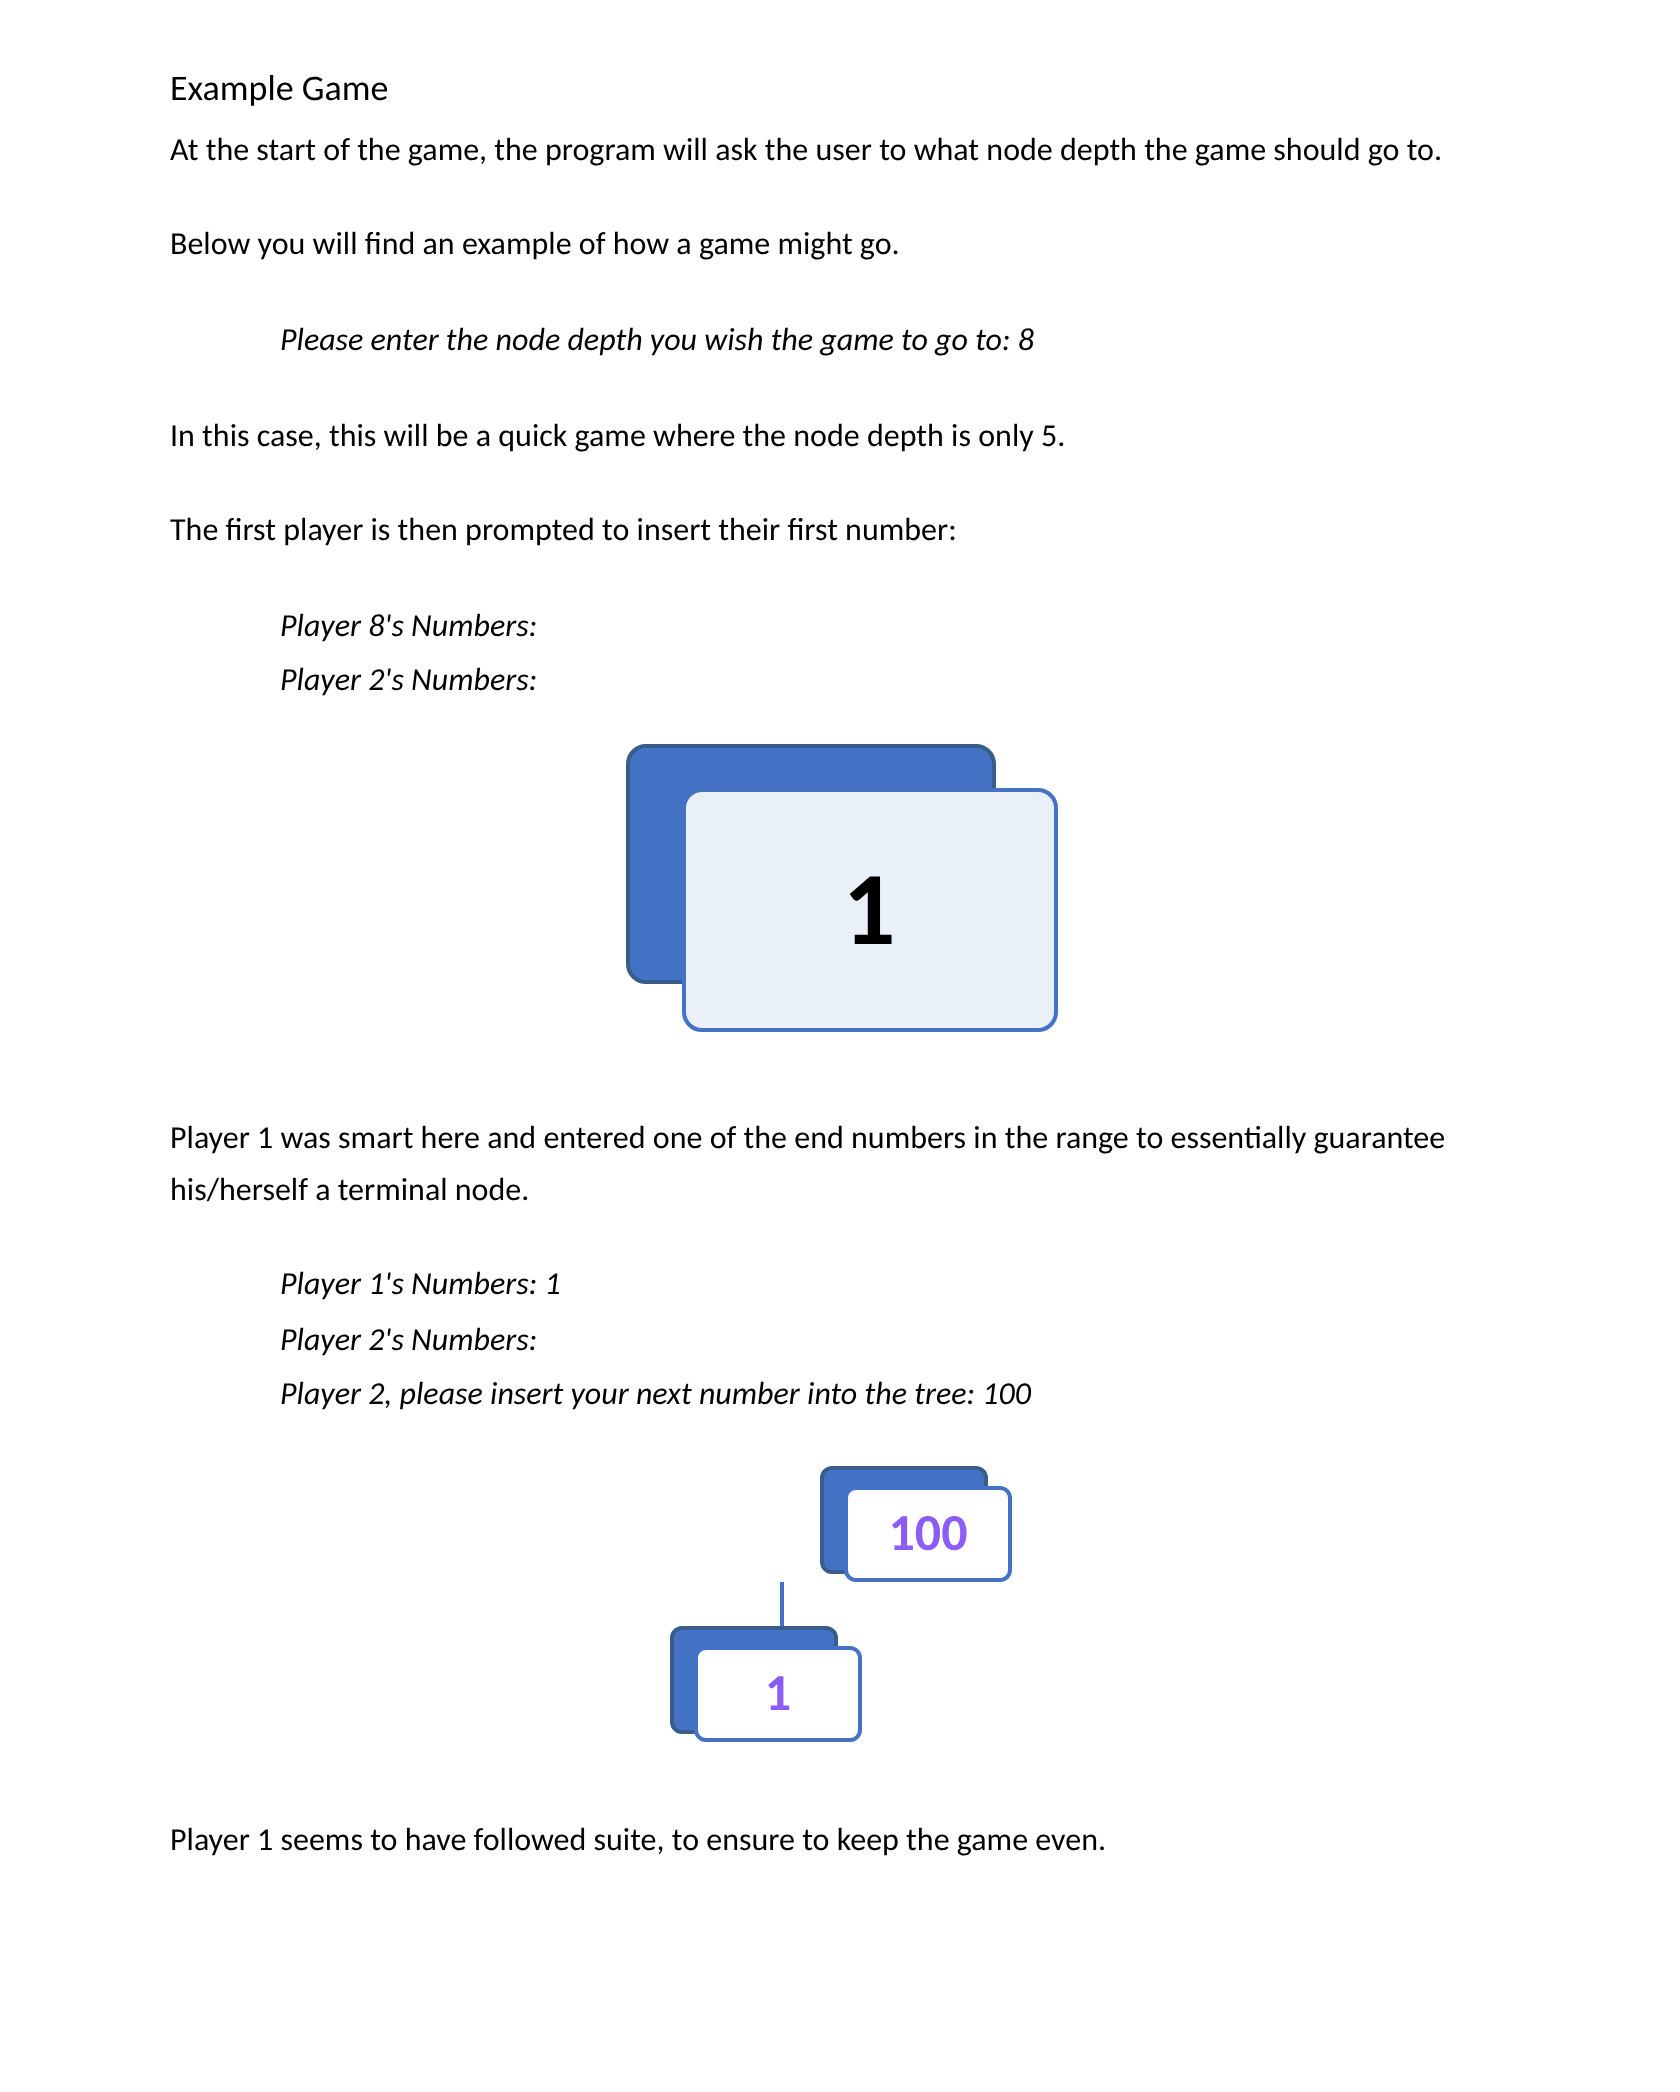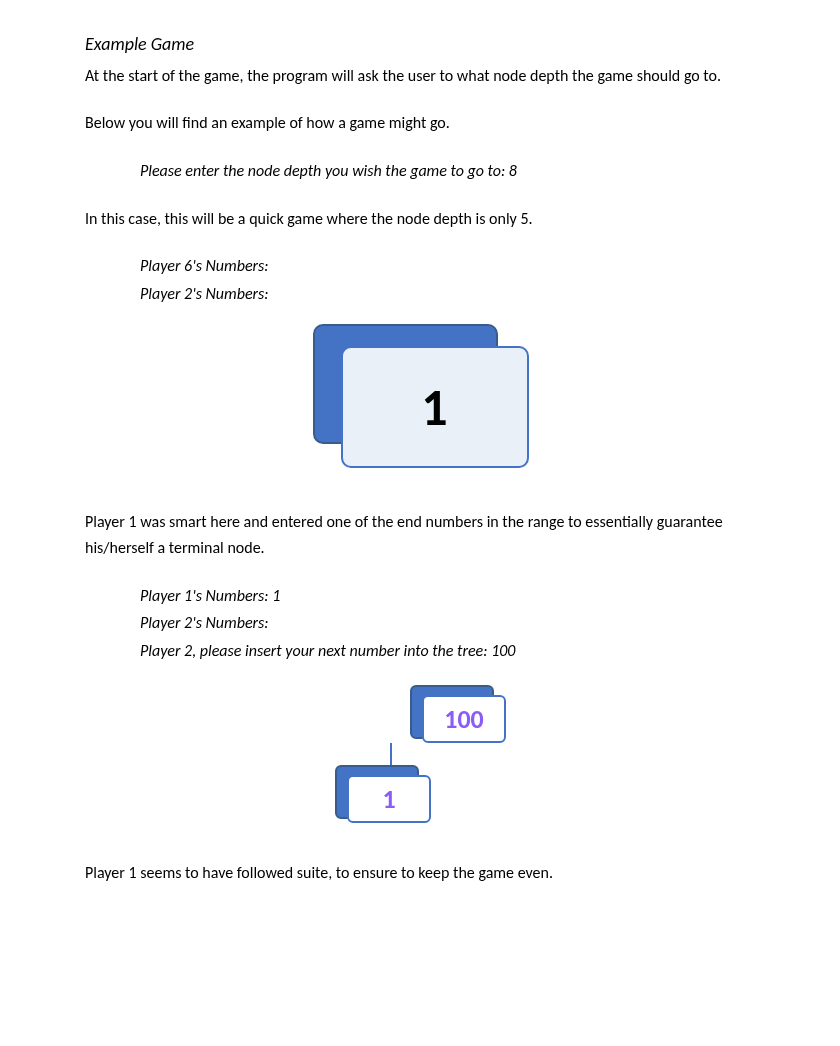--- a/index.html
+++ b/index.html
@@ -10,21 +10,20 @@
     color: #000000;
   }
   .page {
     width: 840px;
     padding: 30px 85px 30px 85px;
     box-sizing: border-box;
     line-height: 1.6;
     font-size: 16px;
   }
   .heading {
-    font-style: italic;
     font-size: 18px;
     margin-bottom: 4px;
   }
   .body-text {
     margin: 0 0 22px 0;
   }
   .indent {
     padding-left: 55px;
     font-style: italic;
     margin: 0 0 2px 0;
@@ -130,22 +129,23 @@
   <div class="heading">Example Game</div>
 
   <p class="body-text">At the start of the game, the program will ask the user to what node depth the game should go to.</p>
 
   <p class="body-text">Below you will find an example of how a game might go.</p>
 
   <p class="indent last">Please enter the node depth you wish the game to go to: 8</p>
 
   <p class="body-text">In this case, this will be a quick game where the node depth is only 5.</p>
 
+  <p class="body-text">The first player is then prompted to insert their first number:</p>
 
-  <p class="indent">Player 6's Numbers:</p>
+  <p class="indent">Player 8's Numbers:</p>
   <p class="indent">Player 2's Numbers:</p>
 
   <div class="diagram">
     <div class="card-stack-large">
       <div class="card-back-large"></div>
       <div class="card-front-large">1</div>
     </div>
   </div>
 
   <p class="body-text">Player 1 was smart here and entered one of the end numbers in the range to essentially guarantee his/herself a terminal node.</p>

